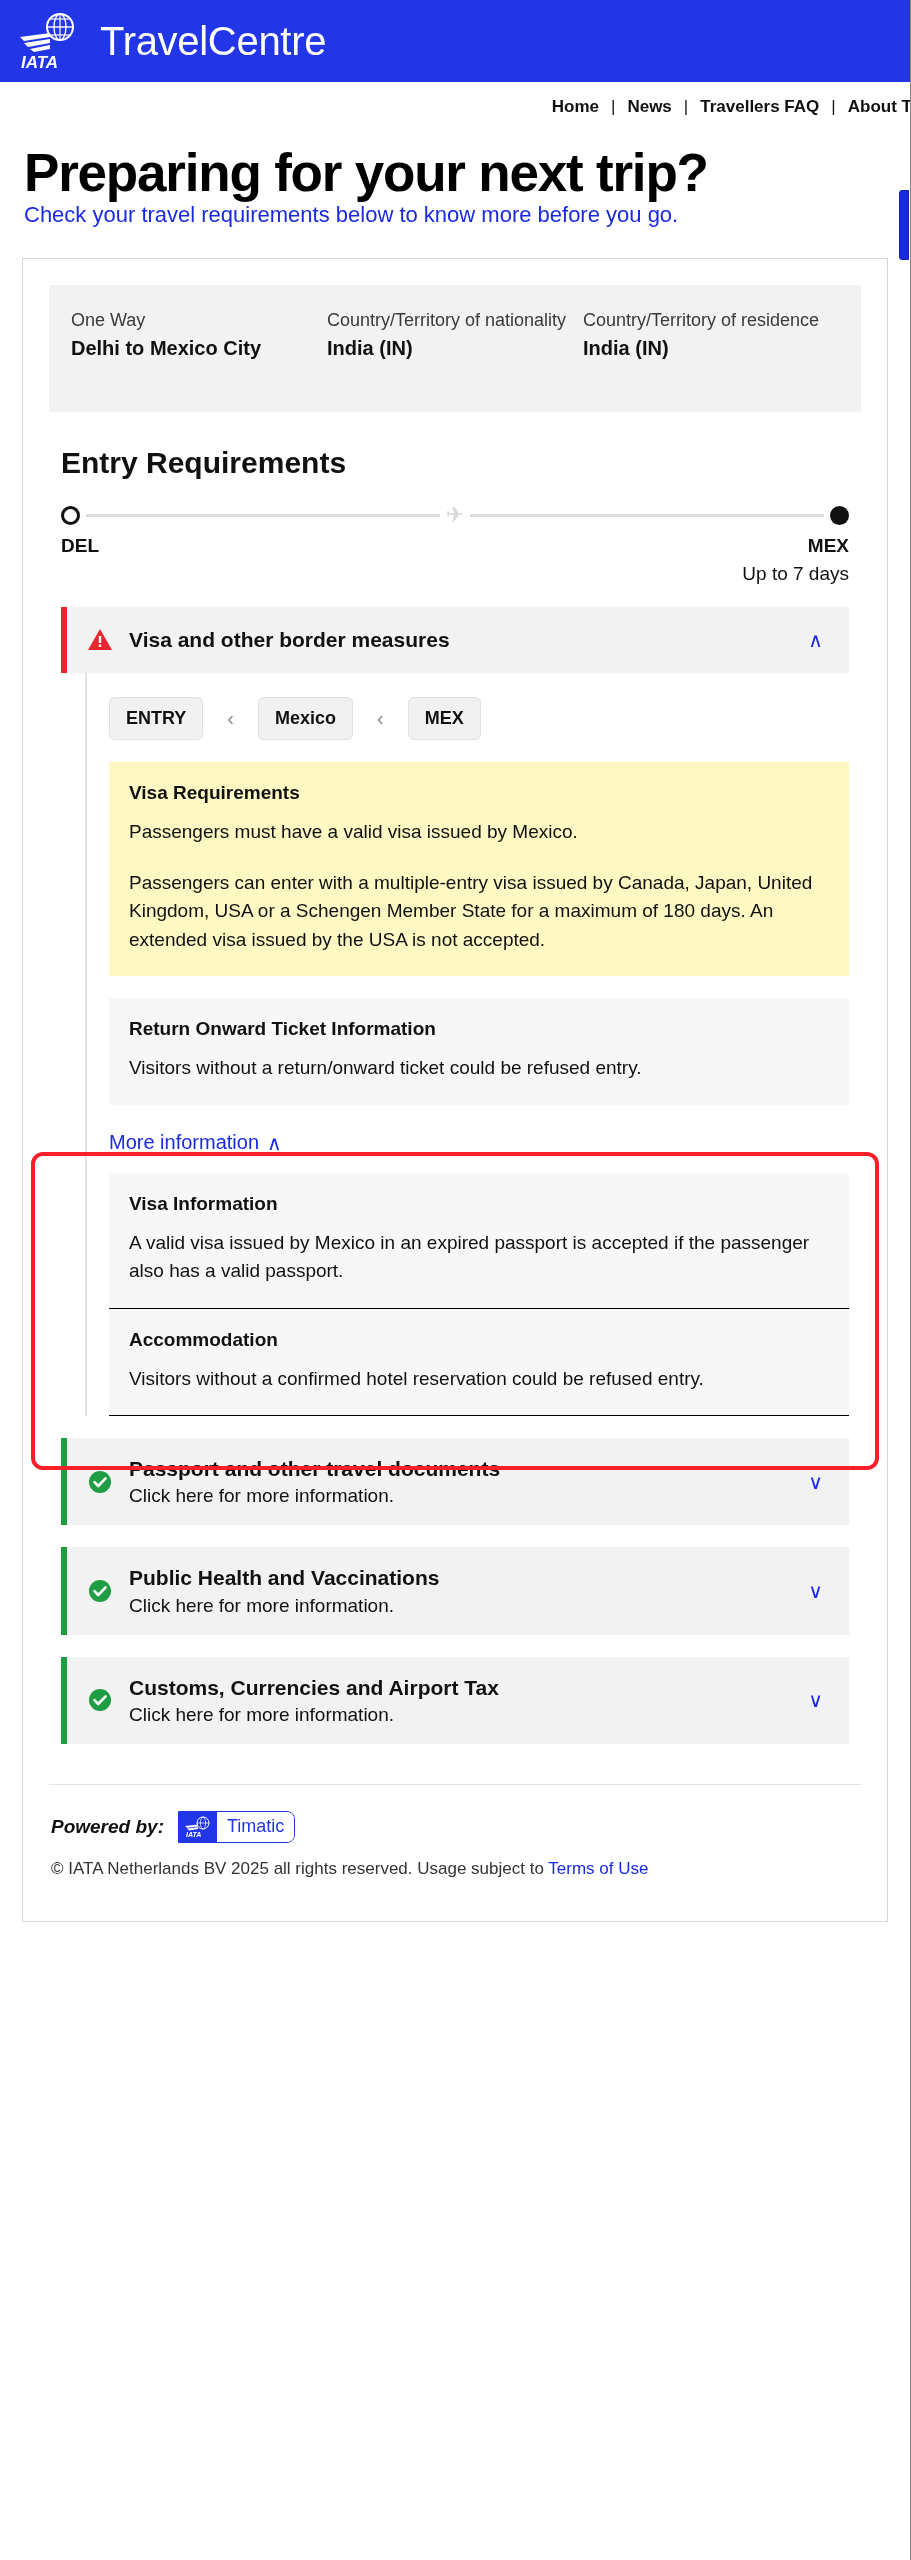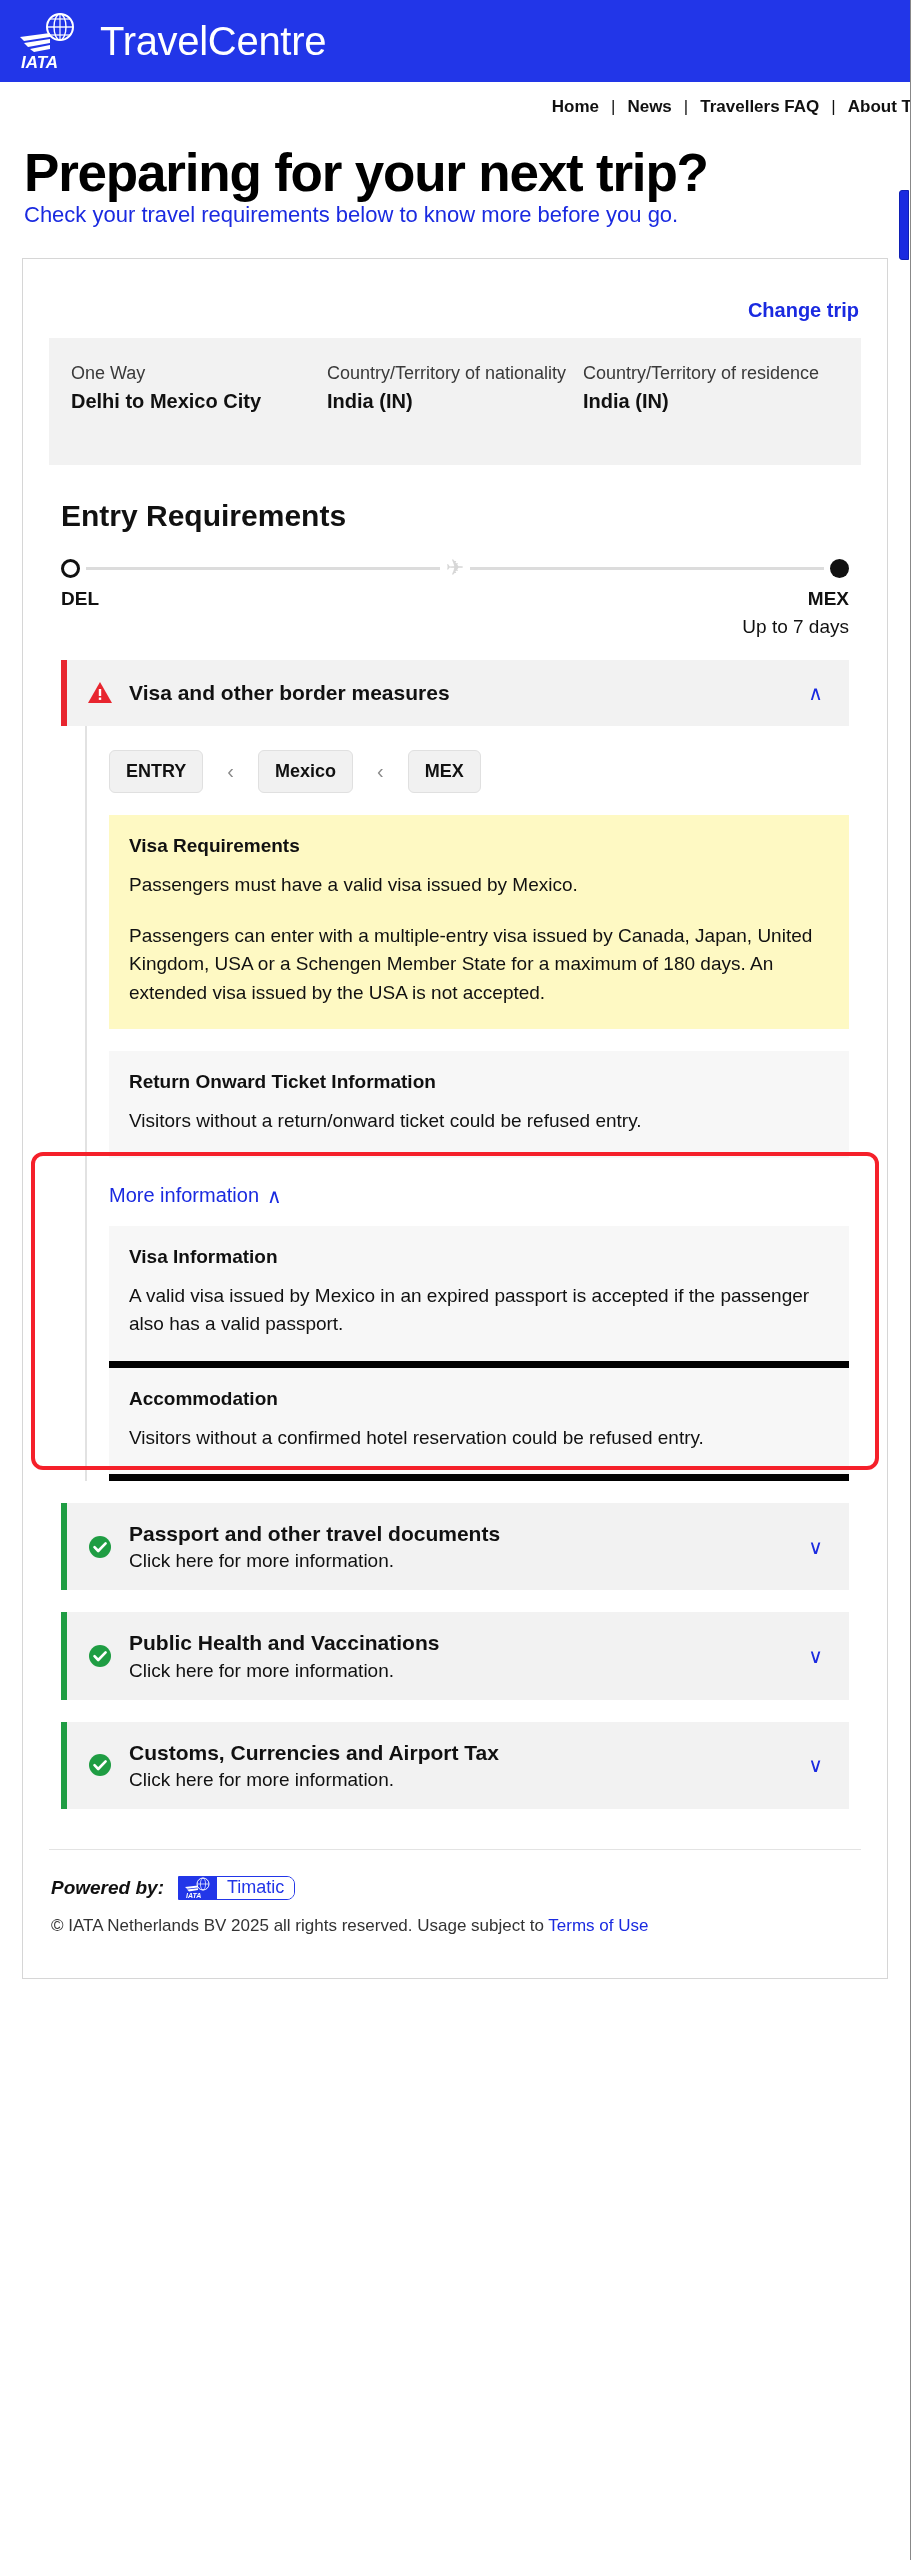--- a/index.html
+++ b/index.html
@@ -294,21 +294,21 @@
     color: #1a2ae0;
     font-weight: normal;
     font-size: 20px;
     margin: 26px 0 18px 0;
     display: inline-flex;
     align-items: center;
     gap: 8px;
     cursor: pointer;
   }
 
-  .panel-list .info-block { border-bottom: 7px solid #000000; }
+  .panel-list .info-block { border-bottom: 1px solid #000000; }
 
   .section-gap { height: 22px; }
 
   
   .footer {
     margin: 40px 0 0 0;
     padding: 26px 2px 34px 2px;
     border-top: 1px solid #e3e3e3;
   }
   .powered {
@@ -319,21 +319,21 @@
   }
   .powered-label {
     font-style: italic;
     font-weight: bold;
     font-size: 19px;
     color: #111;
   }
   .timatic-logo {
     display: flex;
     align-items: stretch;
-    height: 24px;
+    height: 32px;
     border: 1px solid #2236e8;
     border-radius: 0 8px 8px 0;
     overflow: hidden;
   }
   .timatic-mark {
     background: #2236e8;
     width: 38px;
     display: flex;
     align-items: center;
     justify-content: center;
@@ -389,23 +389,20 @@
 
 <div class="page-head">
   <h1 class="page-title">Preparing for your next trip?</h1>
   <div class="page-sub">Check your travel requirements below to know more before you go.</div>
 </div>
 
 <div class="edge-tab"></div>
 
 <div class="main-card">
 
-  <div class="change-trip-row">
-    <span class="change-trip">Change trip</span>
-  </div>
 
   <div class="trip-summary">
     <div>
       <div class="trip-label">One Way</div>
       <div class="trip-value">Delhi to Mexico City</div>
     </div>
     <div>
       <div class="trip-label">Country/Territory of nationality</div>
       <div class="trip-value">India (IN)</div>
     </div>

